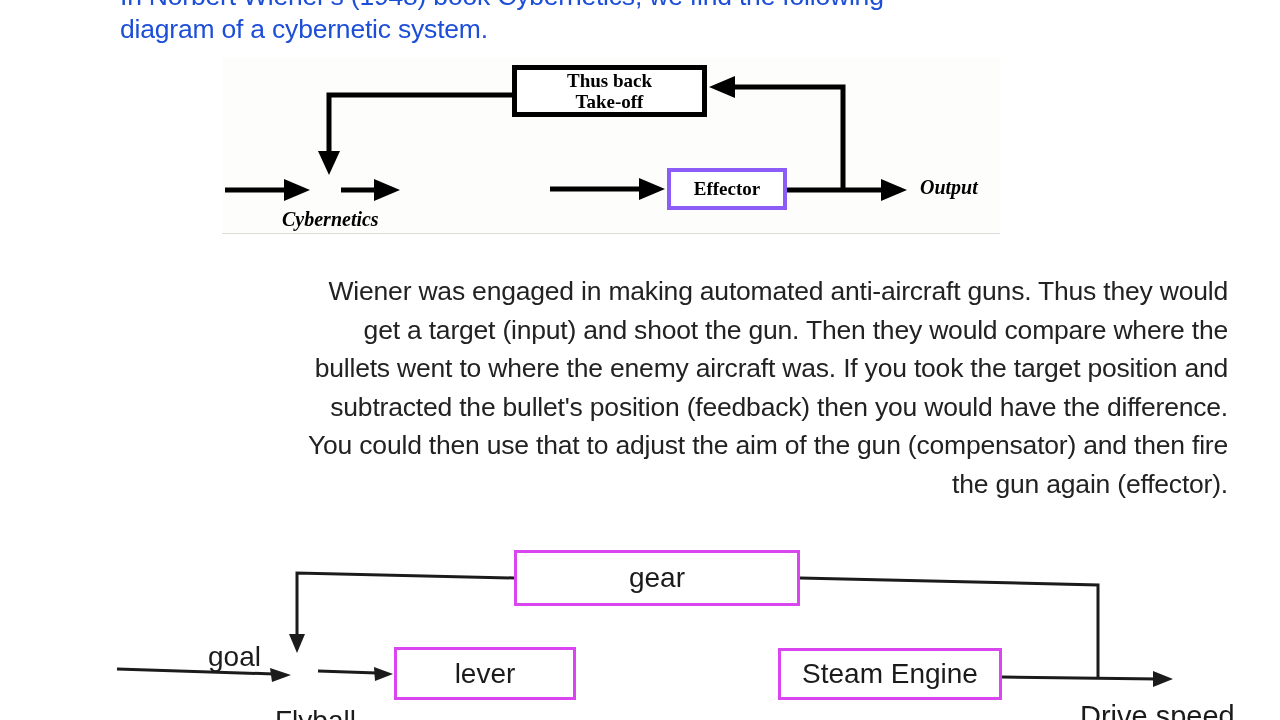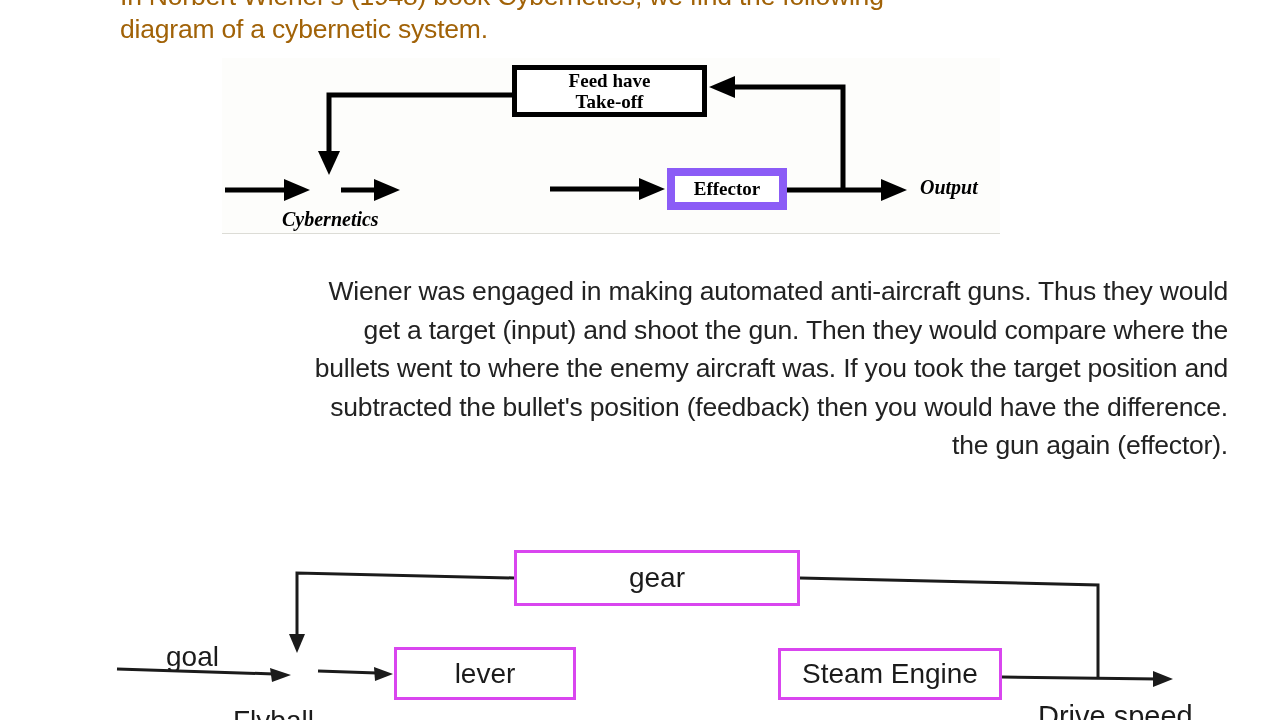--- a/index.html
+++ b/index.html
@@ -1,53 +1,53 @@
 <!DOCTYPE html>
 <html><head>
 <meta charset="utf-8">
 <style>
   html,body{margin:0;padding:0;background:#fff;}
   .page{position:relative;width:1280px;height:720px;background:#ffffff;overflow:hidden;
         font-family:"Liberation Sans",sans-serif;color:#1f1f1f;}
   .intro-line{position:absolute;left:120px;font-size:26.5px;letter-spacing:-0.2px;
-              white-space:nowrap;color:#a16207;}
+              white-space:nowrap;color:#1d4ed8;}
   .intro-1{top:-19px;}
   .intro-2{top:14px;}
   .body-text{position:absolute;left:128px;top:272px;width:1100px;}
   .body-text .tline{font-size:26.5px;line-height:38.6px;letter-spacing:-0.2px;
                     white-space:nowrap;color:#222;text-align:right;}
 
   
   .diagram1{position:absolute;left:222px;top:58px;width:778px;height:175px;
             background:#fdfdfb;border-bottom:1px solid #dcdcd6;
             font-family:"Liberation Serif",serif;font-weight:bold;color:#000;}
   .diagram1 svg{position:absolute;left:0;top:0;}
   .d1-box{position:absolute;box-sizing:border-box;background:#fff;
           display:flex;flex-direction:column;align-items:center;justify-content:center;
           text-align:center;}
   .d1-feedback{left:290px;top:7px;width:195px;height:52px;border:5px solid #000;
                font-size:19px;line-height:21px;}
   .d1-compensator{left:180px;top:107px;width:150px;height:43px;border:4px solid #000;
                   font-size:19px;}
-  .d1-effector{left:445px;top:110px;width:120px;height:42px;border:8px solid #8b5cf6;
+  .d1-effector{left:445px;top:110px;width:120px;height:42px;border:4px solid #8b5cf6;
                font-size:19px;}
   .d1-label{position:absolute;font-size:20px;white-space:nowrap;font-style:italic;}
   .d1-output{left:698px;top:118px;}
   .d1-subtractor{left:60px;top:150px;}
 
   
   .diagram2{position:absolute;left:100px;top:540px;width:1180px;height:180px;
             color:#1b1b1b;}
   .diagram2 svg{position:absolute;left:0;top:0;}
   .d2-box{position:absolute;box-sizing:border-box;background:#fff;border:3px solid #d946ef;
           display:flex;align-items:center;justify-content:center;font-size:28px;}
   .d2-gear{left:414px;top:10px;width:286px;height:56px;}
   .d2-lever{left:294px;top:107px;width:182px;height:53px;}
   .d2-steam{left:678px;top:108px;width:224px;height:52px;}
-  .d2-label{position:absolute;font-size:28px;white-space:nowrap;}
+  .d2-label{position:absolute;font-size:28px;white-space:nowrap;margin-left:42px;}
   .d2-goal{left:66px;top:101px;}
   .d2-drive{left:938px;top:160px;font-size:29px;}
   .d2-flyball{left:133px;top:165px;}
 </style>
 </head>
 <body>
 
 <div class="page">
 
   <div class="intro-line intro-1">In Norbert Wiener's (1948) book Cybernetics, we find the following</div>
@@ -66,33 +66,34 @@
       <g fill="#000" stroke="none">
         <polygon points="88,132 62,121 62,143"></polygon>
         <polygon points="178,132 152,121 152,143"></polygon>
         <polygon points="107,117 96,93 118,93"></polygon>
         <polygon points="443,131 417,120 417,142"></polygon>
         <polygon points="685,132 659,121 659,143"></polygon>
         <polygon points="487,29 513,18 513,40"></polygon>
       </g>
     </svg>
     <div class="d1-box d1-feedback">
-      <div>Feed have</div>
+      <div>Thus back</div>
       <div>Take-off</div>
     </div>
     <div class="d1-box d1-effector">Effector</div>
     <div class="d1-label d1-output">Output</div>
     <div class="d1-label d1-subtractor">Cybernetics</div>
   </div>
 
   <div class="body-text">
     <div class="tline">Wiener was engaged in making automated anti-aircraft guns. Thus they would</div>
     <div class="tline">get a target (input) and shoot the gun. Then they would compare where the</div>
     <div class="tline">bullets went to where the enemy aircraft was. If you took the target position and</div>
     <div class="tline">subtracted the bullet's position (feedback) then you would have the difference.</div>
+    <div class="tline">You could then use that to adjust the aim of the gun (compensator) and then fire</div>
     <div class="tline">the gun again (effector).</div>
   </div>
 
   <div class="diagram2">
     <svg width="1180" height="180" viewBox="0 0 1180 180">
       <g stroke="#1b1b1b" stroke-width="3" fill="none">
         <path d="M414,38 L197,33 V96"></path>
         <path d="M700,38 L998,45 V139"></path>
         <path d="M902,137 L1058,139"></path>
         <path d="M17,129 L174,134"></path>

